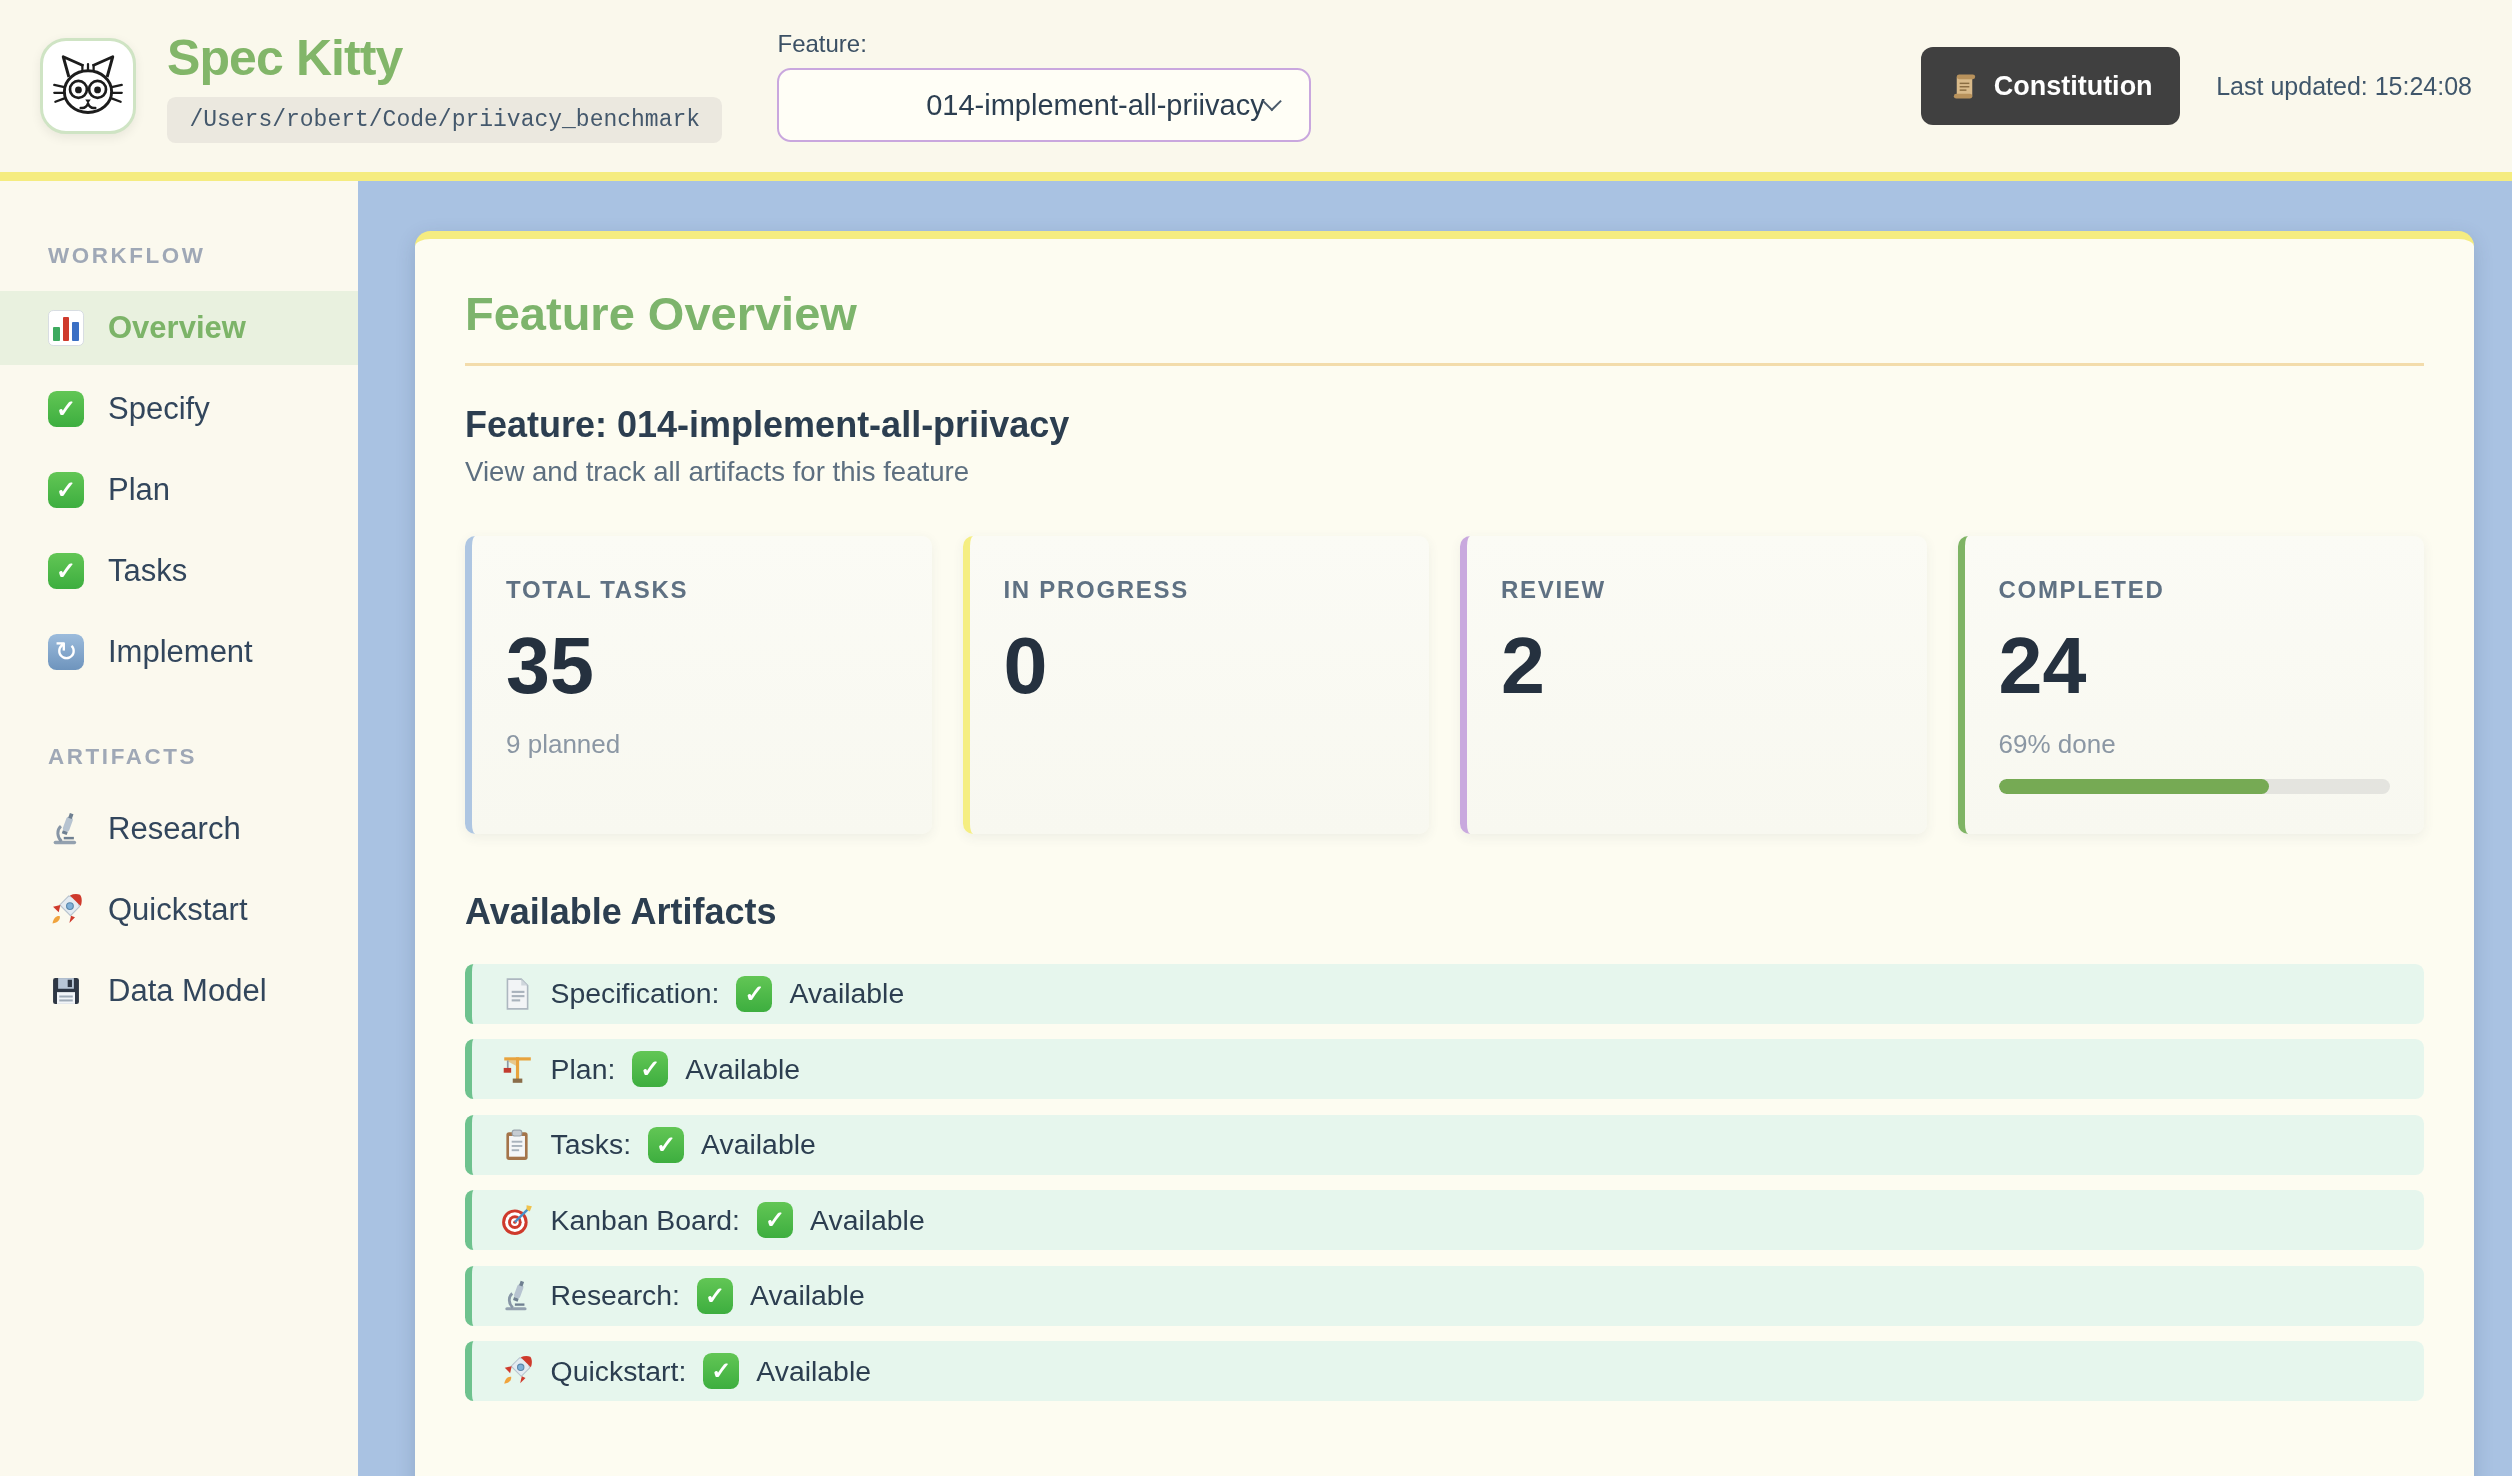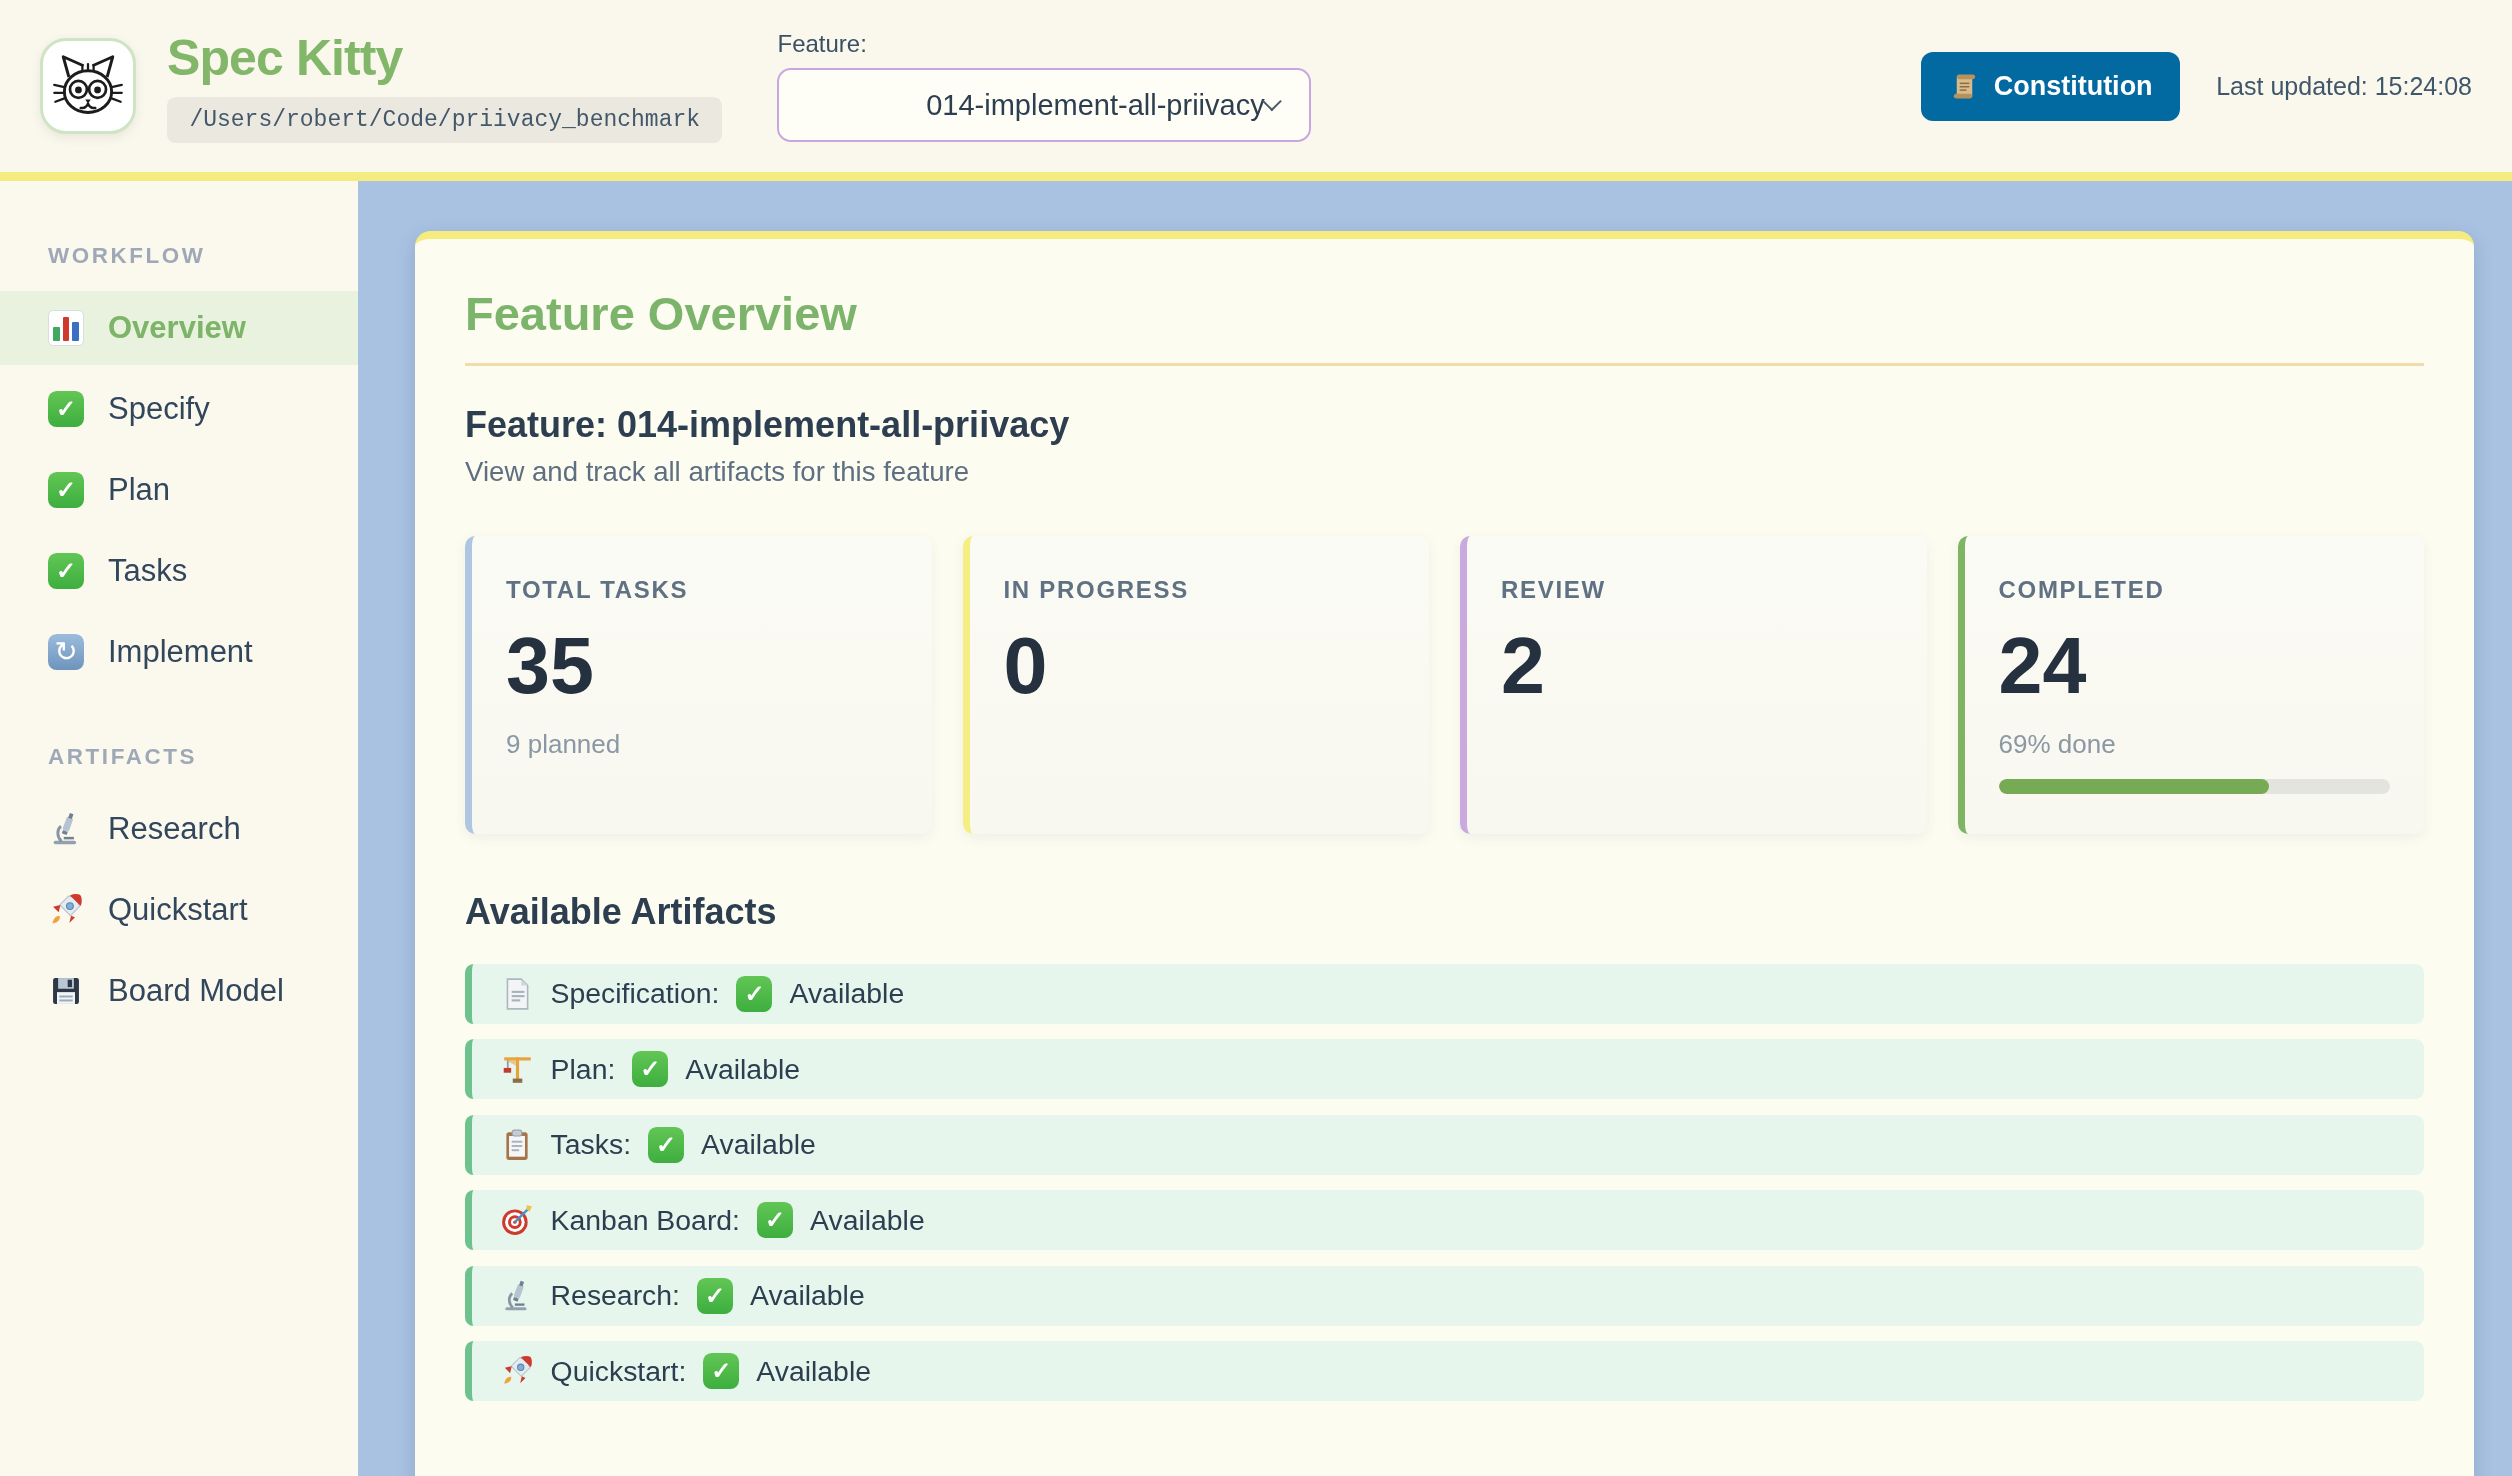--- a/index.html
+++ b/index.html
@@ -19,22 +19,22 @@
     border-radius:8.6px; }
   .feature-group { margin-left:55px; }
   .feature-label { display:block; font-size:24px; color:#3b5064; margin-bottom:10.3px; }
   .feature-select { width:534px; height:74px; background:#fffef6;
     border:2.6px solid #c9a7de; border-radius:13.8px; display:flex; align-items:center;
     justify-content:flex-end; padding:0 31px; font-size:29px; color:#2c3e50;
     cursor:pointer; }
   .chevron { width:13.8px; height:13.8px; border-right:2.6px solid #4a5a6a;
     border-bottom:2.6px solid #4a5a6a; transform:rotate(45deg) translate(-2.6px,-2.6px); }
   .spacer { flex:1; }
-  .constitution-btn { display:flex; align-items:center; gap:13.8px; height:69px;
-    background:#0369a1; border:none; border-radius:12px; padding:0 27.6px;
+  .constitution-btn { display:flex; align-items:center; gap:13.8px; height:78px;
+    background:#404040; border:none; border-radius:12px; padding:0 27.6px;
     color:#fff; font-size:27px; font-weight:700; cursor:pointer;
     font-family:"Liberation Sans", sans-serif; }
   .last-updated { margin-left:36px; font-size:25px; color:#3f566b; }
   .accent-bar { height:8.6px; background:#f5ec80; }
 
   
   .layout { display:flex; height:1296px; }
   .sidebar { width:358px; background:#fbf9ee; padding-top:62px; flex-shrink:0; }
   .nav-section { margin-bottom:55px; }
   .nav-section-title { padding:0 48px; font-size:22.4px; font-weight:700;
@@ -212,21 +212,21 @@
           <span class="ei">
             <svg viewBox="0 0 32 32" width="36" height="36">
               <rect x="4.5" y="4.5" width="23" height="23" rx="2" fill="#2e3744"></rect>
               <rect x="9" y="4.5" width="14" height="9.5" fill="#b8c6d6"></rect>
               <rect x="17.5" y="6" width="3.8" height="6.5" fill="#2e3744"></rect>
               <rect x="8" y="17" width="16" height="10.5" fill="#f2f5f8"></rect>
               <rect x="10" y="20" width="12" height="1.8" fill="#9fabb7"></rect>
               <rect x="10" y="23.5" width="12" height="1.8" fill="#9fabb7"></rect>
             </svg>
           </span>
-          <span>Board Model</span>
+          <span>Data Model</span>
         </div>
       </div>
     </nav>
   <main class="main">
     <section class="content-card">
       <h1 class="page-title">Feature Overview</h1>
       <div class="title-divider"></div>
       <h2 class="feature-heading">Feature: 014-implement-all-priivacy</h2>
       <p class="feature-subtitle">View and track all artifacts for this feature</p>
       <div class="stats-row">

